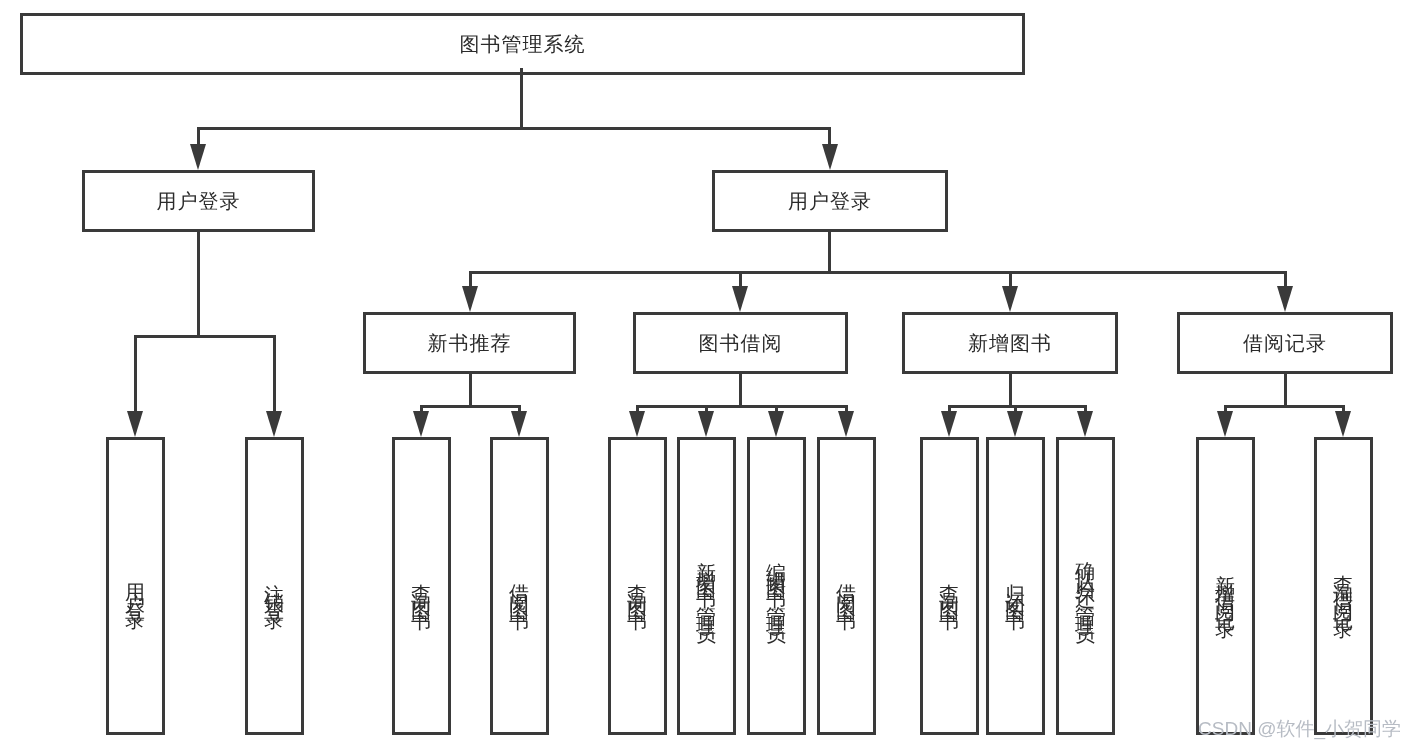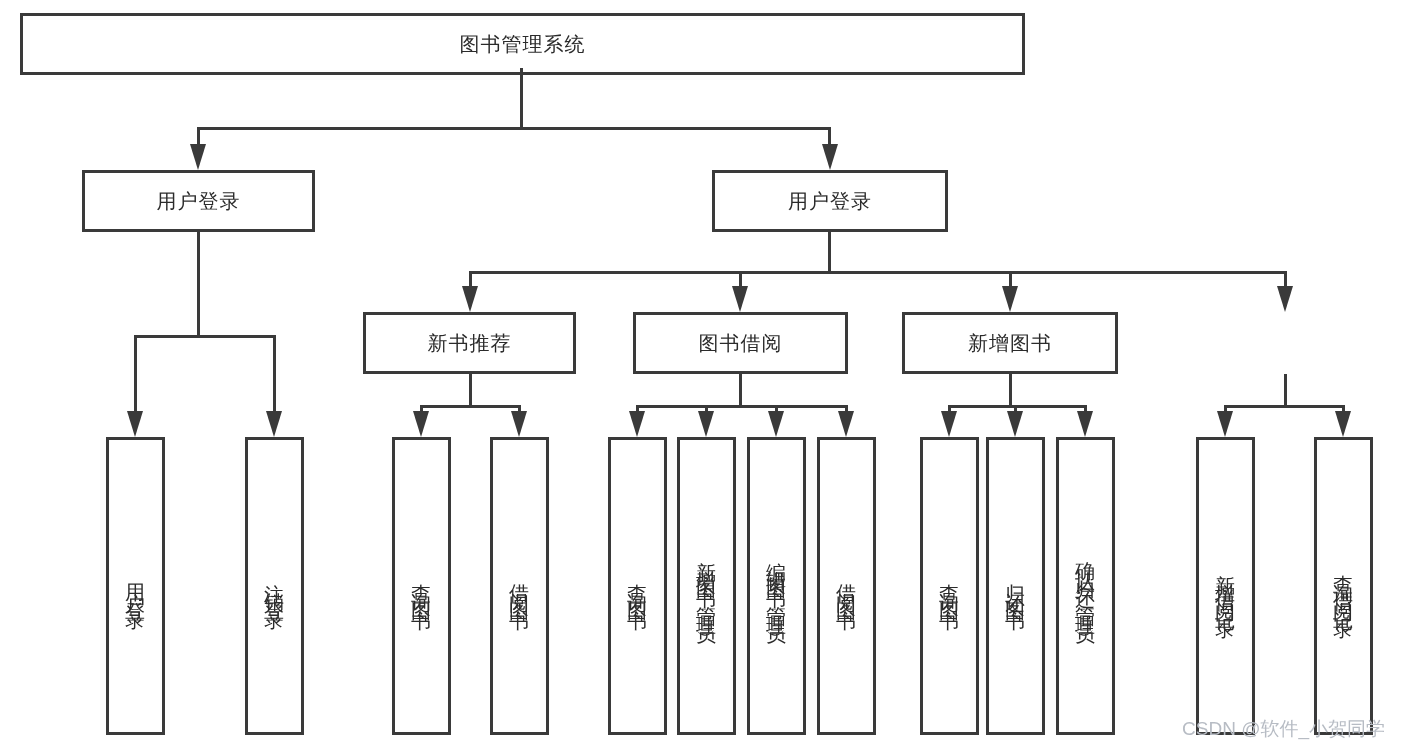--- a/index.html
+++ b/index.html
@@ -25,21 +25,21 @@
     letter-spacing:9px;font-size:20px;line-height:1;
   }
   .vl{position:absolute;width:3px;background:var(--line);}
   .hl{position:absolute;height:3px;background:var(--line);}
   .arr{
     position:absolute;width:0;height:0;
     border-left:8px solid transparent;border-right:8px solid transparent;
     border-top:26px solid var(--line);
   }
   .watermark{
-    position:absolute;right:20px;top:716px;font-size:19px;
+    position:absolute;right:4px;top:716px;font-size:19px;
     color:var(--wm);letter-spacing:0;z-index:9;white-space:nowrap;text-align:center;
   }
 </style>
 </head>
 <body>
 
 <div id="canvas">
 
   <div class="box" style="left:20px;top:13px;width:1005px;height:62px">
     <span>图书管理系统</span>
@@ -78,20 +78,23 @@
   <div class="arr" style="left:1277px;top:286px"></div>
 
   <div class="box" style="left:633px;top:312px;width:215px;height:62px">
     <span>图书借阅</span>
   </div>
   <div class="box" style="left:363px;top:312px;width:213px;height:62px">
     <span>新书推荐</span>
   </div>
   <div class="box" style="left:902px;top:312px;width:216px;height:62px">
     <span>新增图书</span>
+  </div>
+  <div class="box" style="left:1177px;top:312px;width:216px;height:62px">
+    <span>借阅记录</span>
   </div>
 
   <div class="vl" style="left:469px;top:374px;height:31px"></div>
   <div class="hl" style="left:420px;top:405px;width:100px"></div>
   <div class="vl" style="left:420px;top:405px;height:8px"></div>
   <div class="arr" style="left:413px;top:411px"></div>
   <div class="vl" style="left:518px;top:405px;height:8px"></div>
   <div class="arr" style="left:511px;top:411px"></div>
 
   <div class="vl" style="left:739px;top:374px;height:31px"></div>

